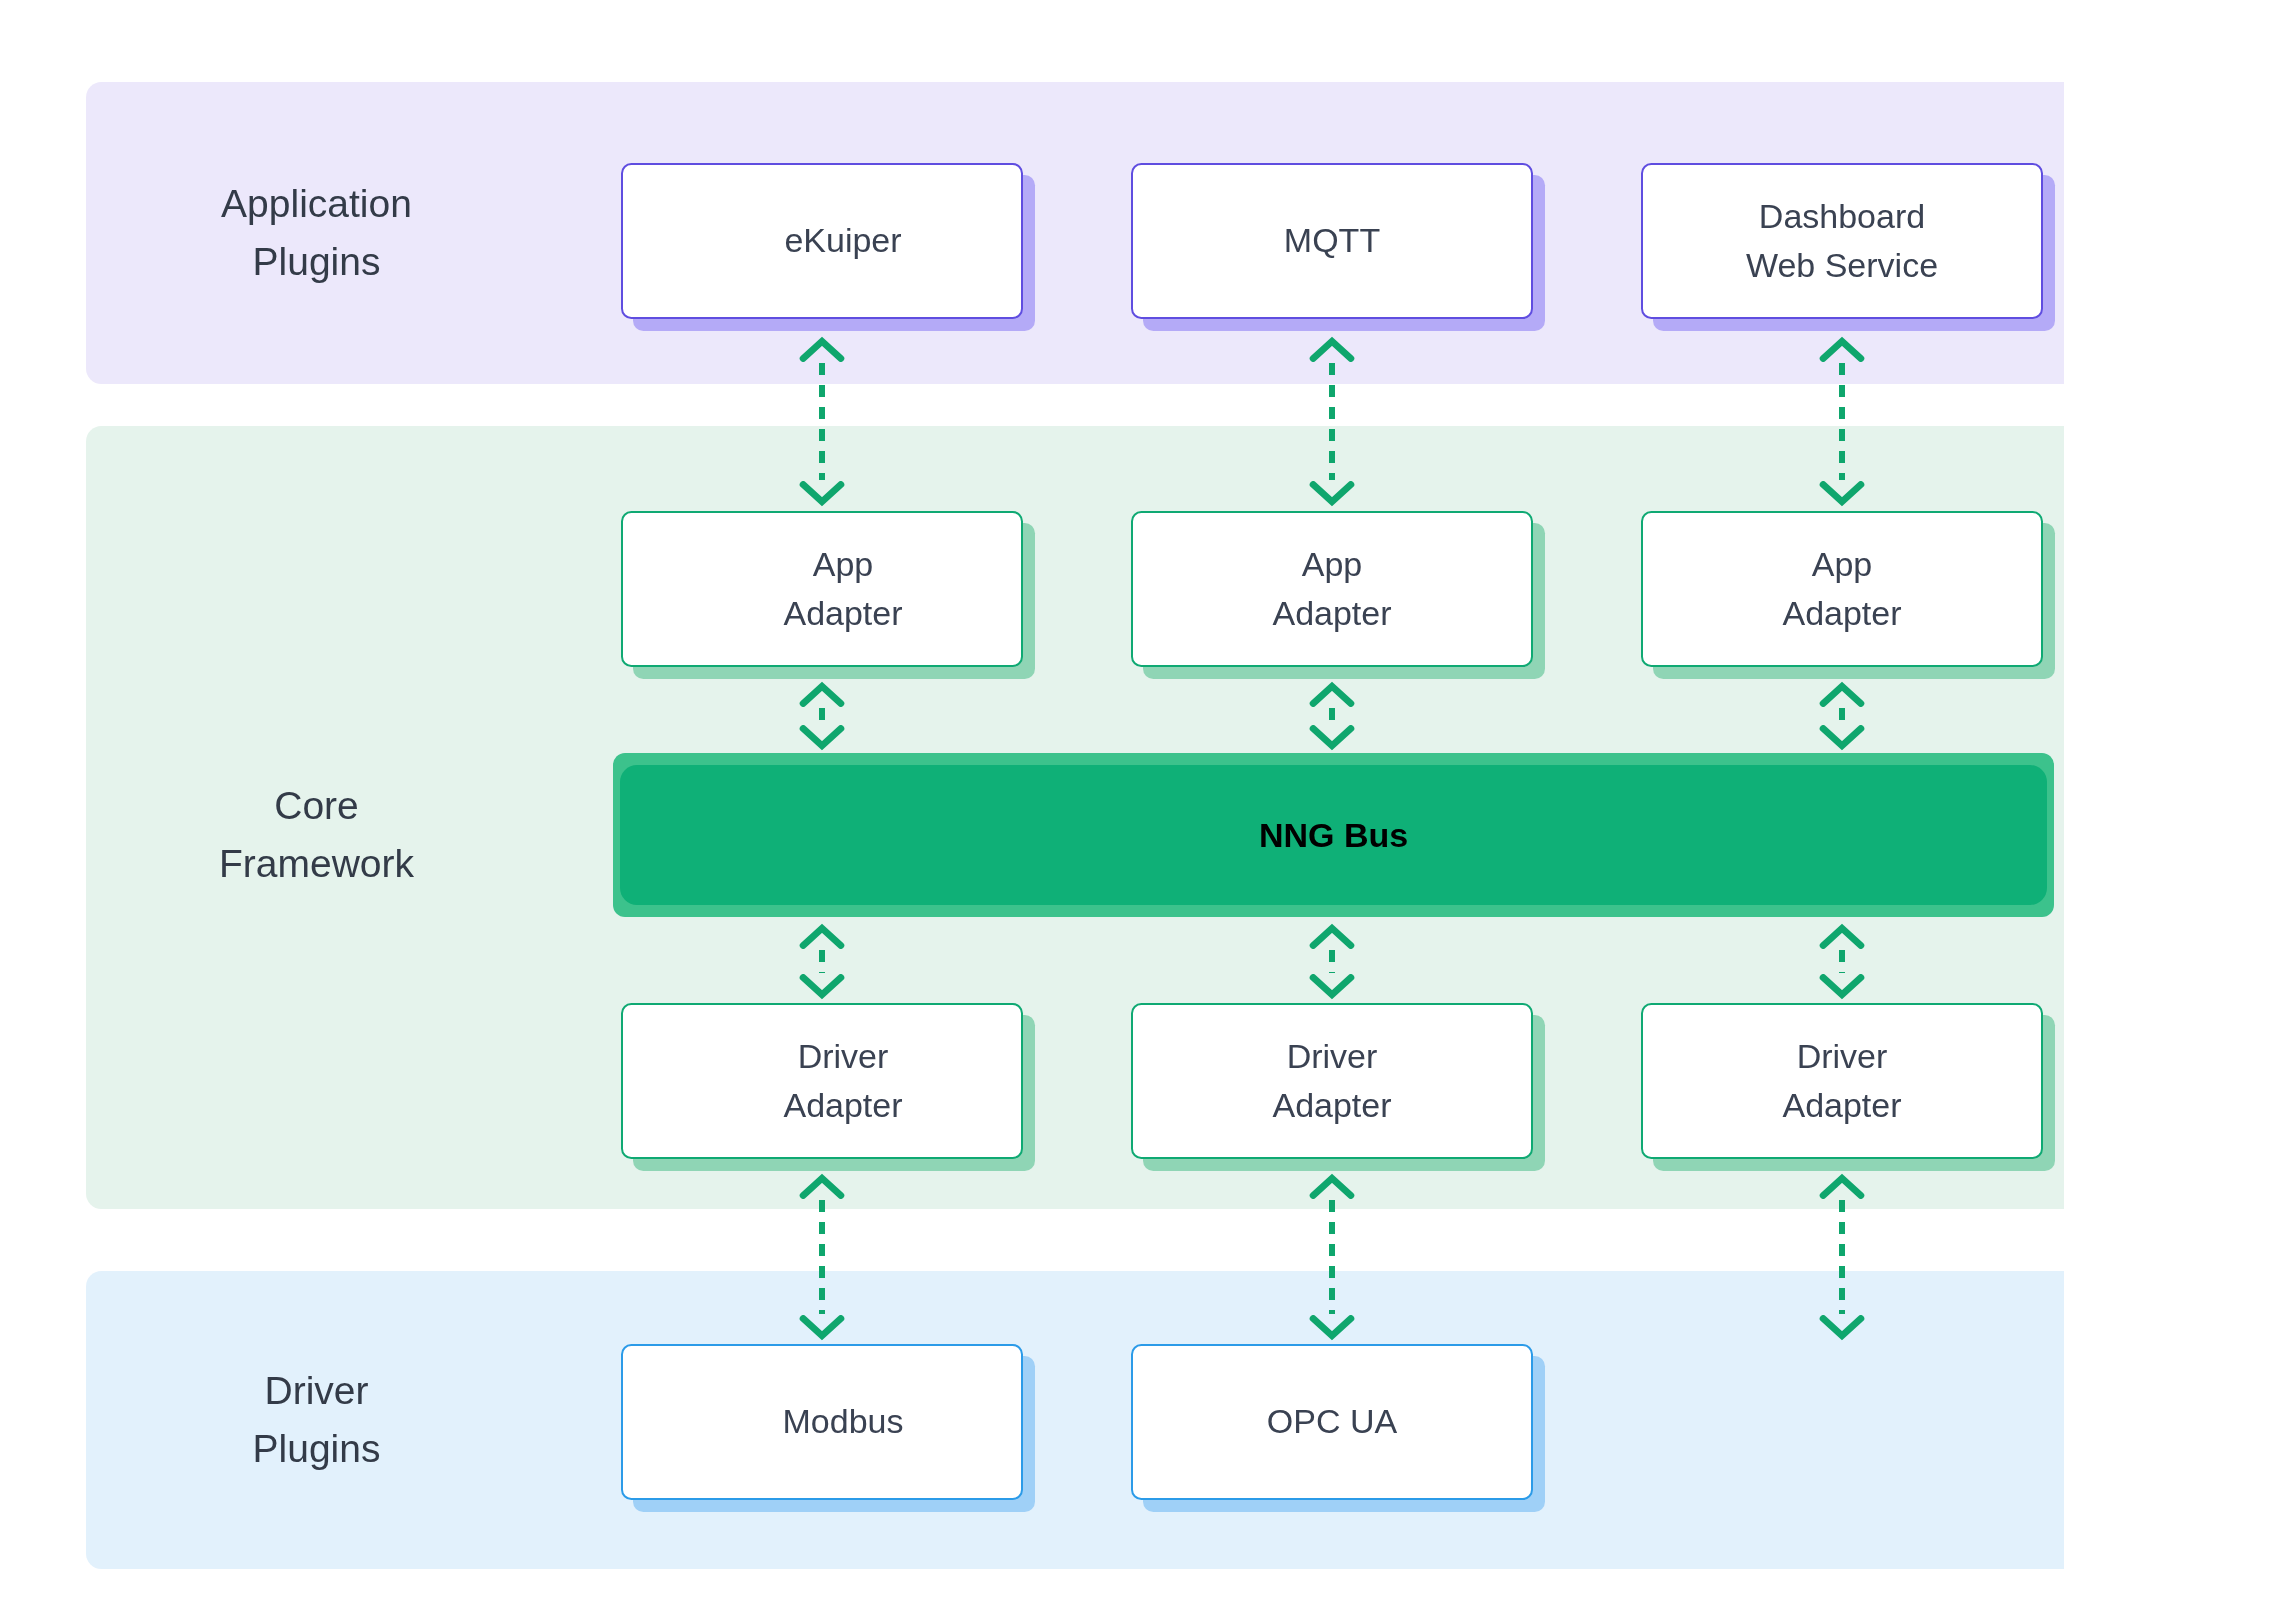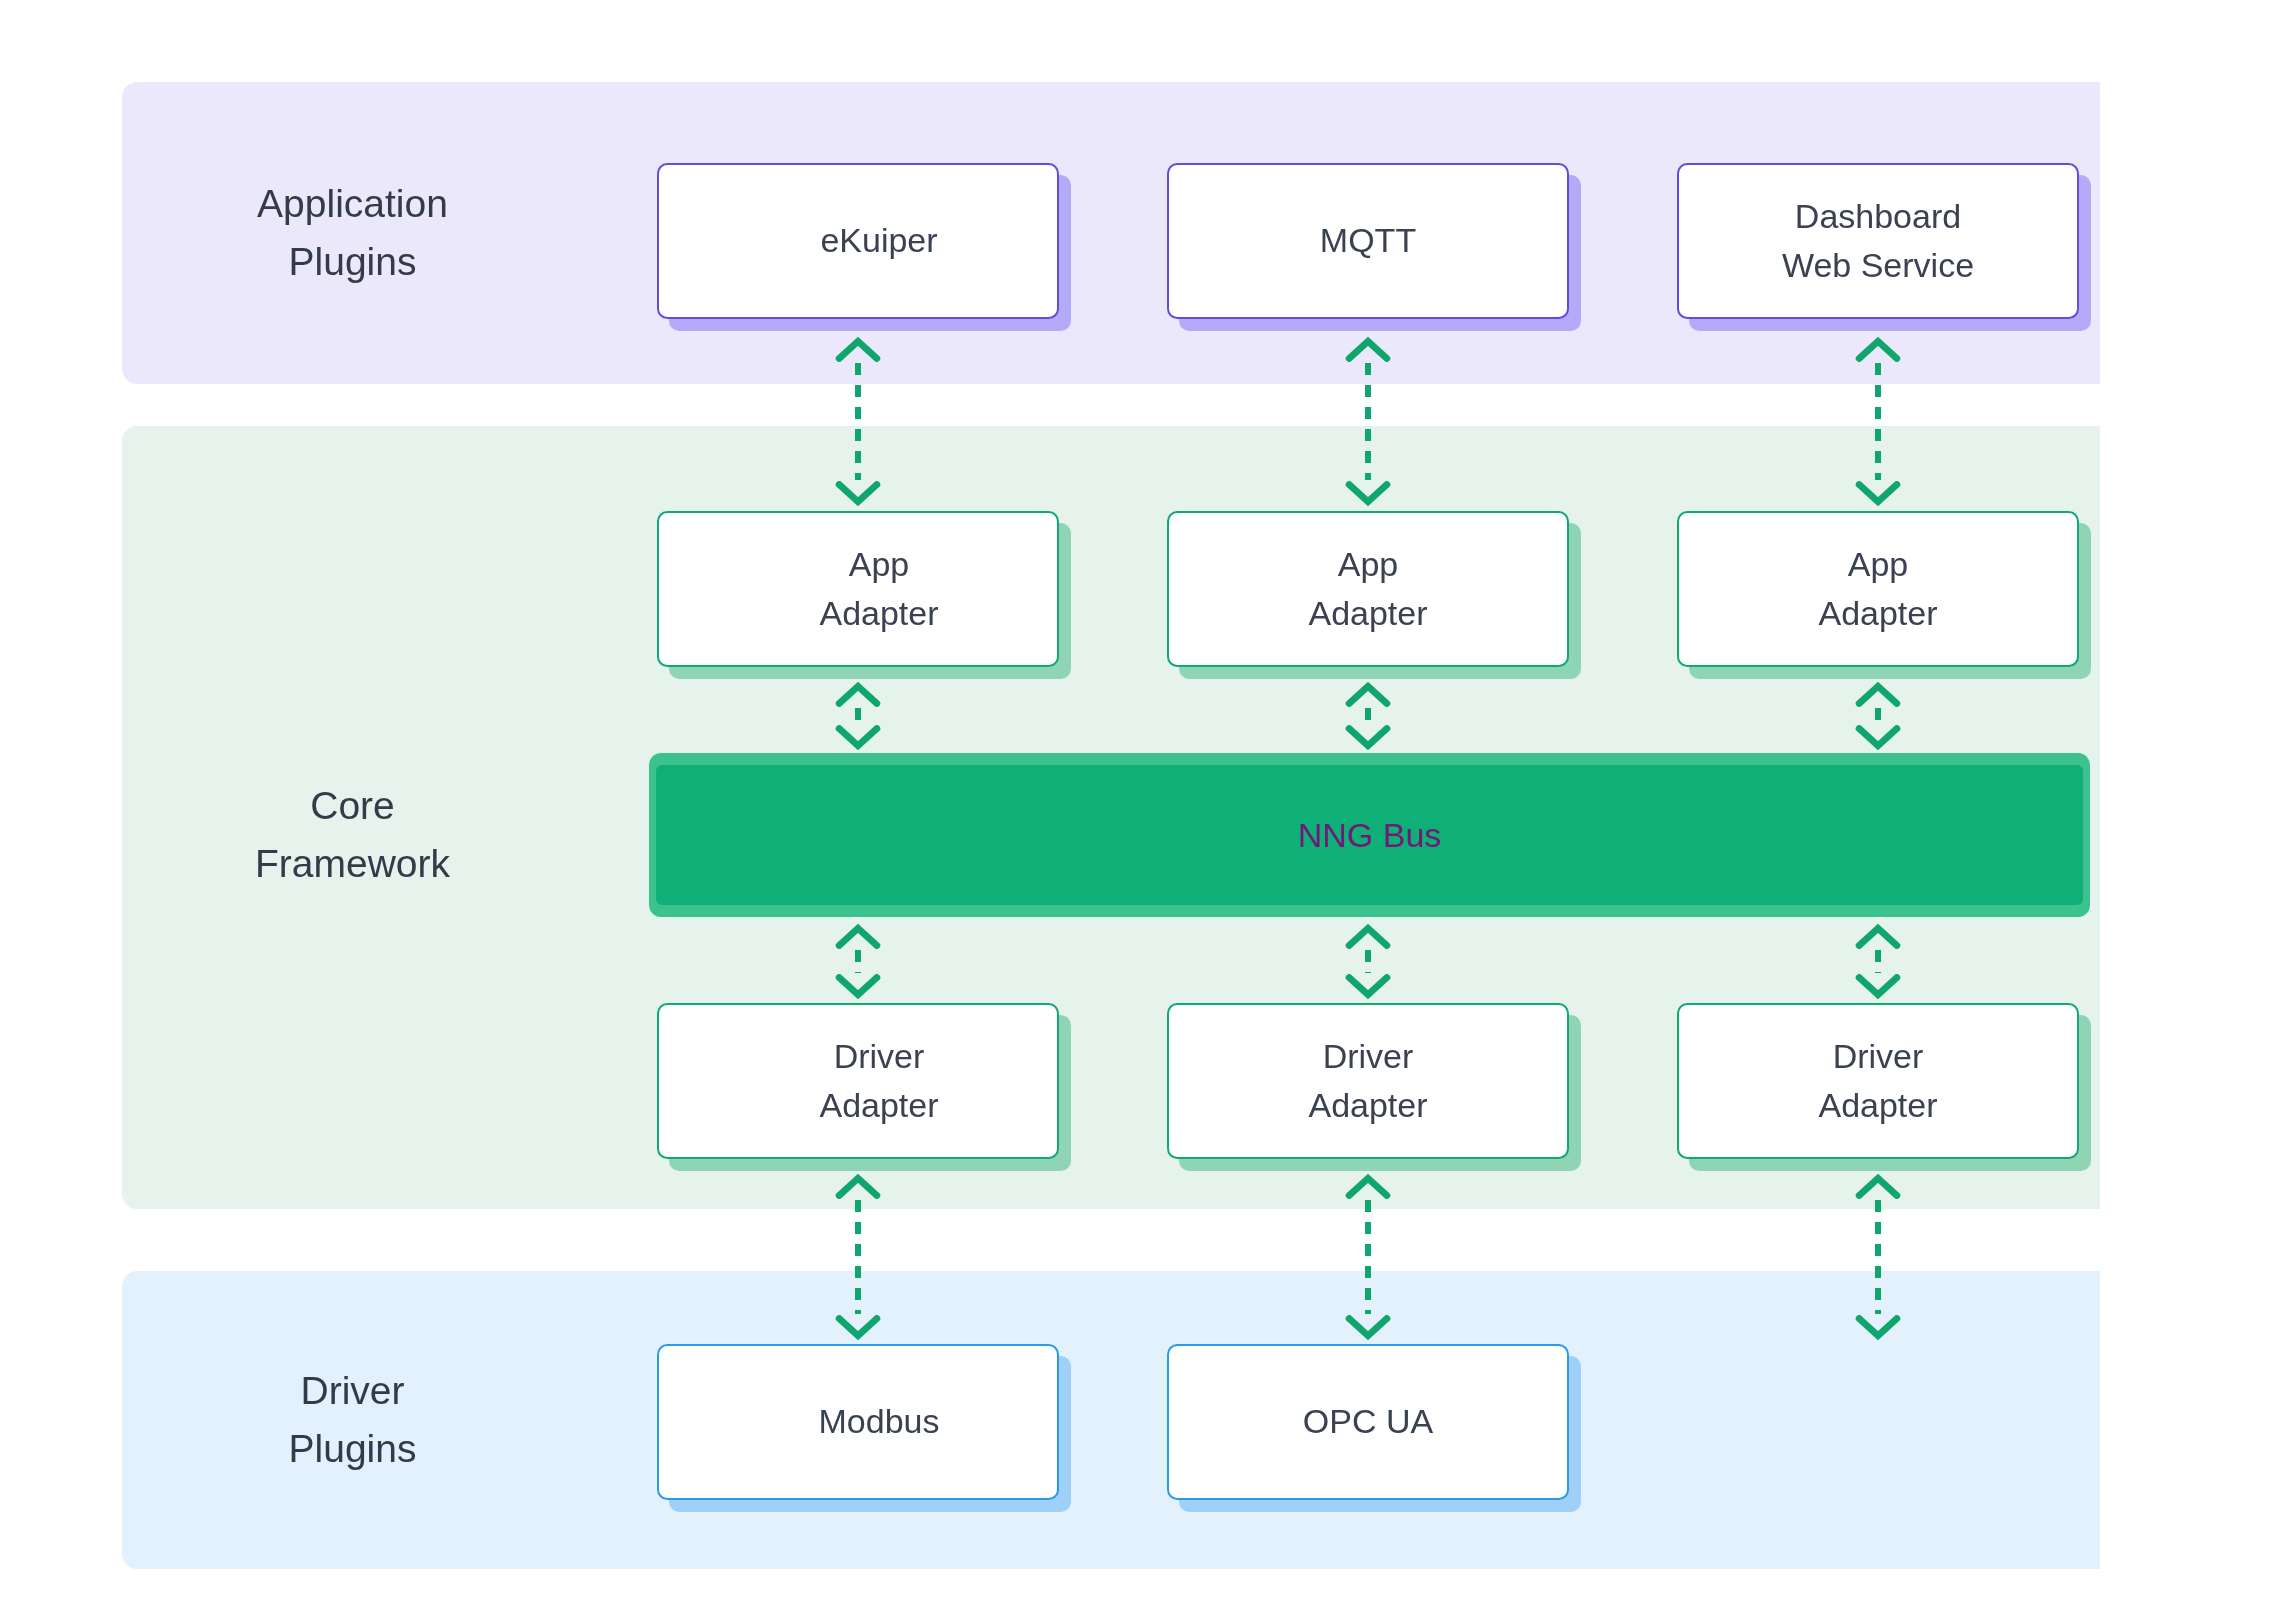--- a/index.html
+++ b/index.html
@@ -2,21 +2,20 @@
 <html style="font-size:13.7px"><head>
 <meta charset="utf-8">
 <style>
   html,body{margin:0;padding:0;background:#ffffff;}
   .canvas{
     position:relative;
     width:2064px;height:1623px;
     background:#ffffff;
     font-family:"Liberation Sans","DejaVu Sans",sans-serif;
     overflow:hidden;
-    margin-left:36px;
   }
   .band{
     position:absolute;left:86px;width:2089px;
     border-radius:15.4px;
   }
   .band.purple{top:82px;height:302px;background:#ECE8FB;}
   .band.green {top:426px;height:783px;background:#E5F3EC;}
   .band.blue  {top:1271px;height:298px;background:#E2F1FC;}
 
   .band-label{
@@ -48,23 +47,23 @@
 
   .col1{left:621px;padding-left:42px;} .col2{left:1131px;} .col3{left:1641px;}
   .row1{top:163px;} .row2{top:511px;} .row3{top:1003px;} .row4{top:1344px;}
 
   .bus-outer{
     position:absolute;left:613px;top:753px;width:1441px;height:164px;
     background:#3CC28C;border-radius:12px;
   }
   .bus-inner{
     position:absolute;left:6.8px;right:6.8px;top:12px;bottom:12px;
-    background:#0FB077;border-radius:6px;
+    background:#0FB077;border-radius:17px;
     display:flex;align-items:center;justify-content:center;
-    font-size:34px;font-weight:400;color:#701a75;
+    font-size:34px;font-weight:700;color:#000000;
   }
 
   .arrow{
     position:absolute;width:48px;
     display:flex;flex-direction:column;align-items:center;
   }
   .arrow .shaft{
     flex:1;width:6px;margin:0.9px 0;
     background:repeating-linear-gradient(to bottom,#0FA66D 0 12px,rgba(0,0,0,0) 12px 22px);
   }

